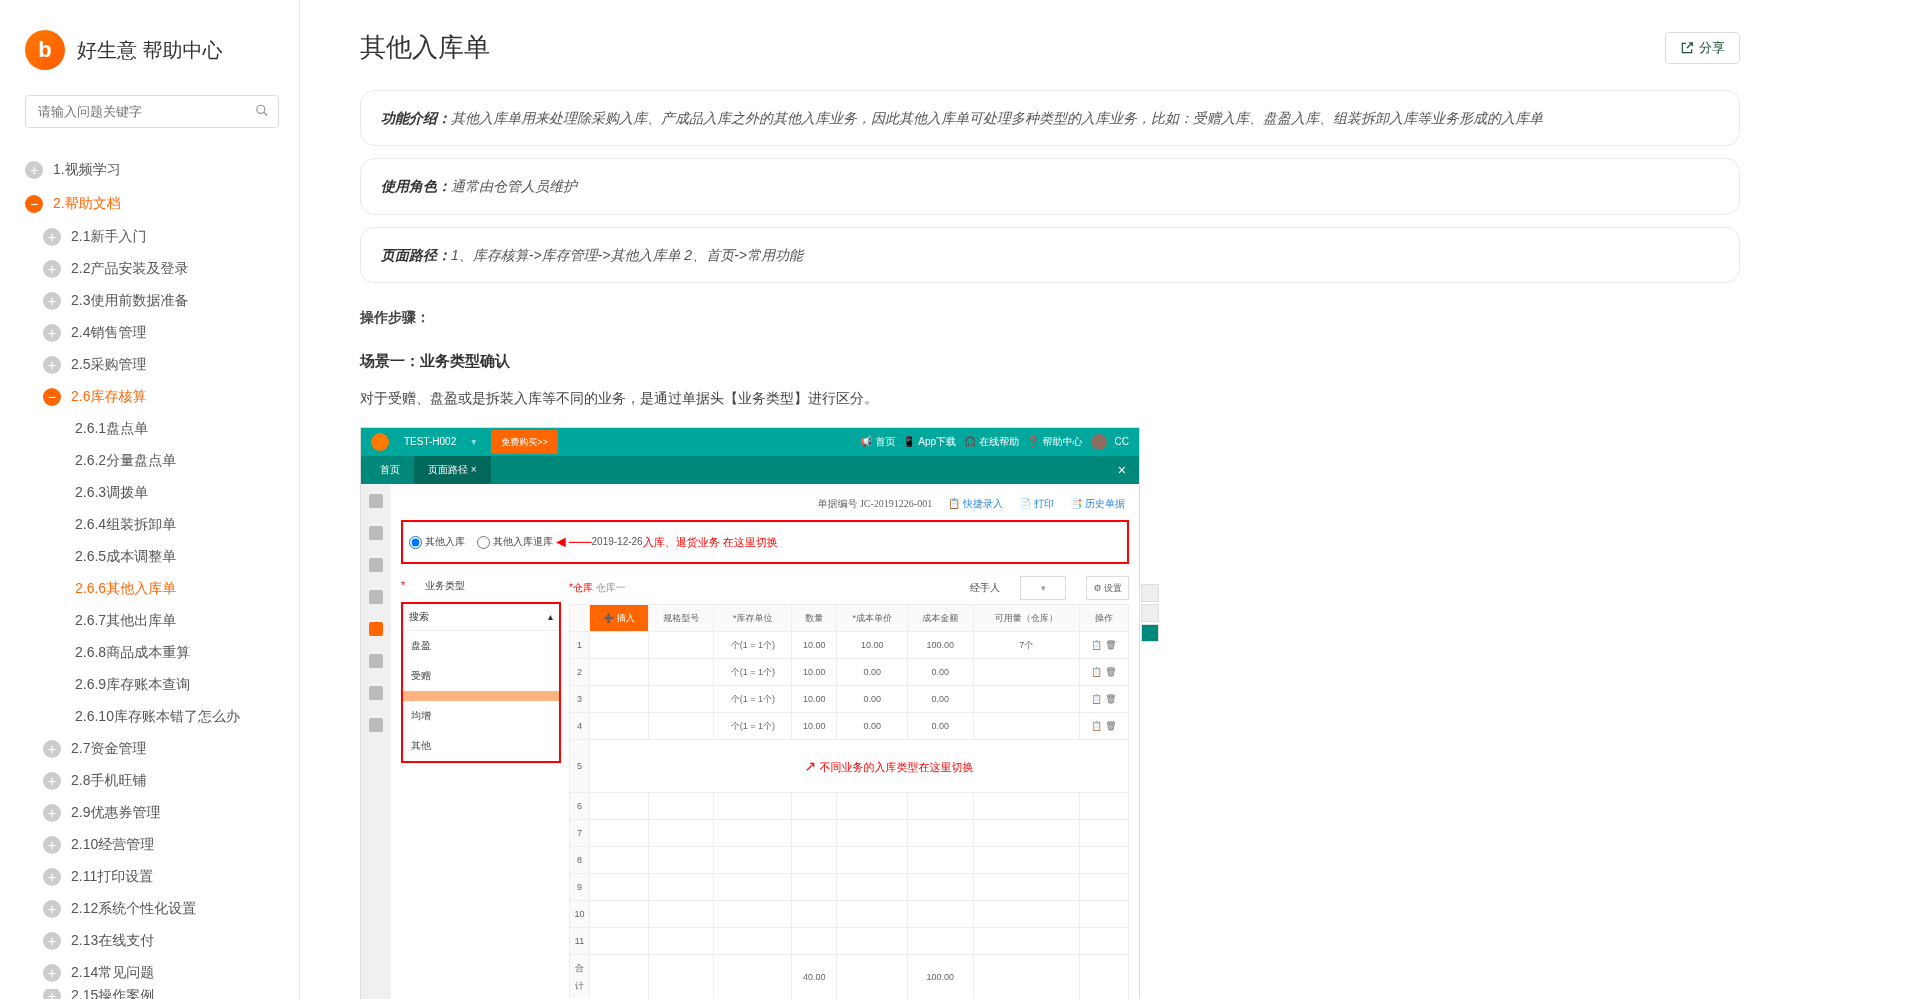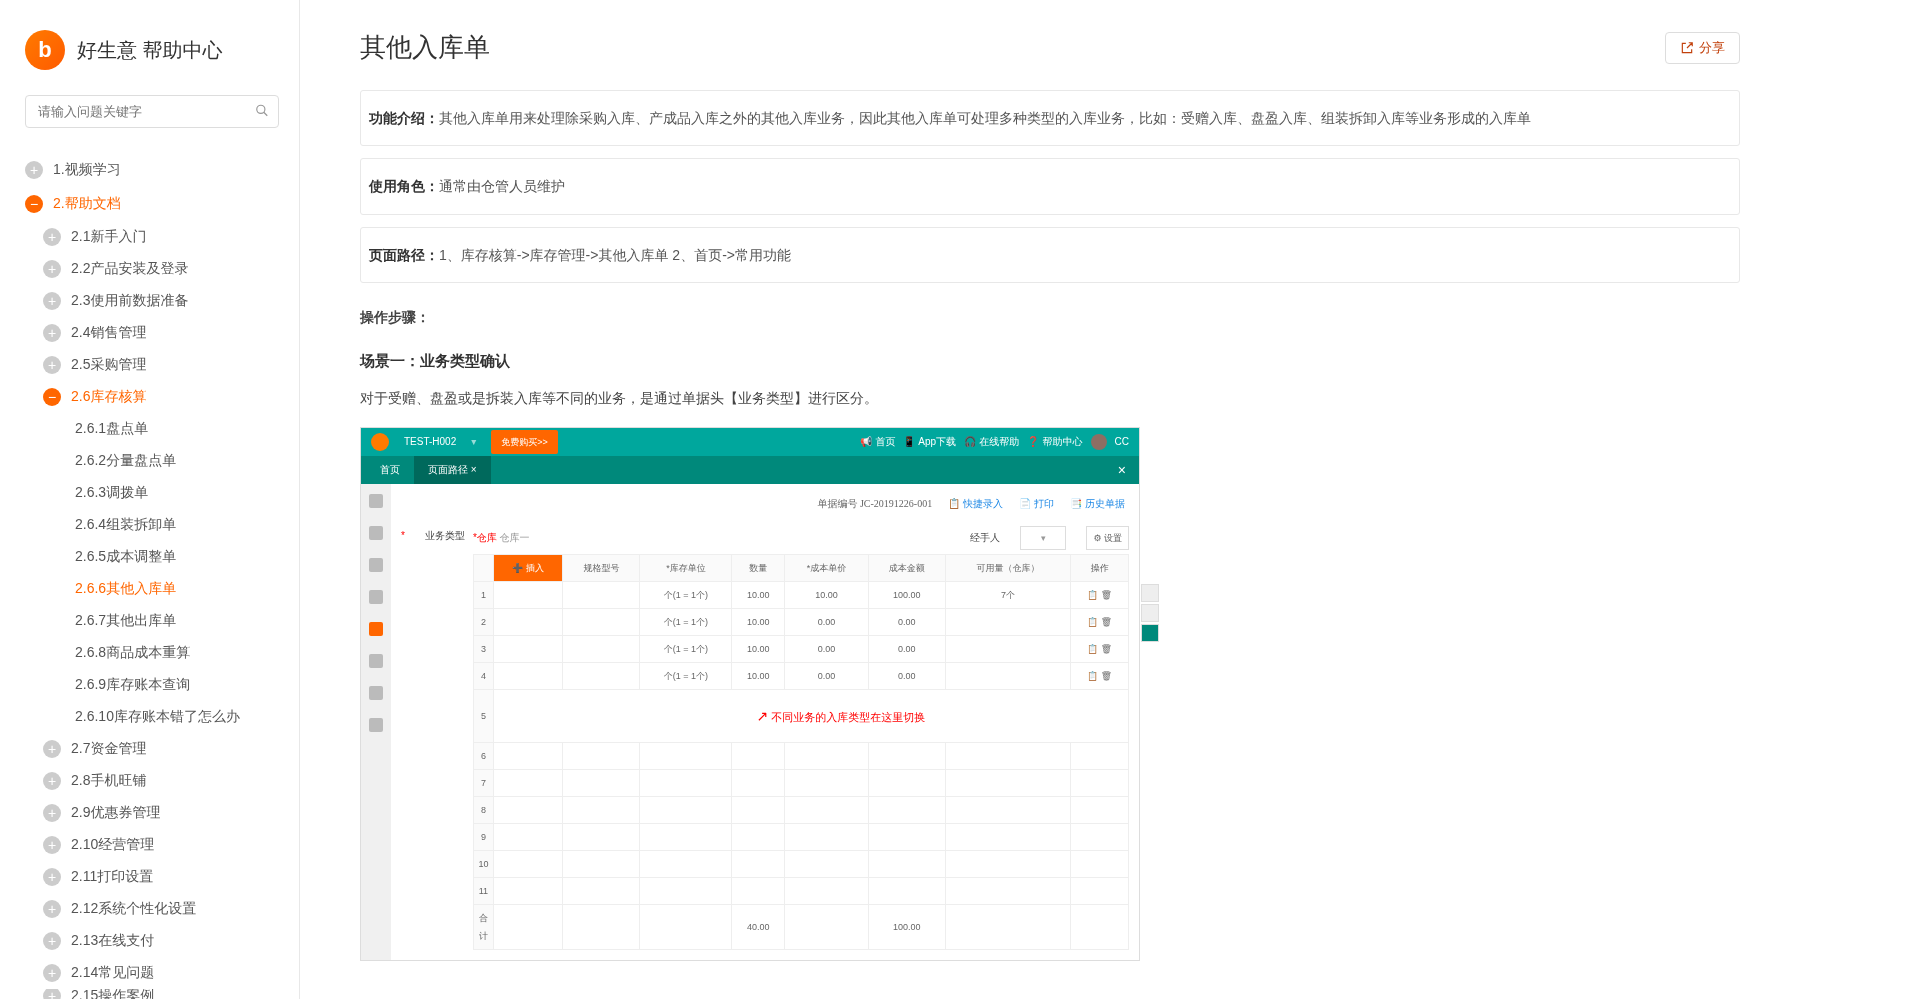--- a/index.html
+++ b/index.html
@@ -18,22 +18,22 @@
 .nav-item.active { color: #ff6600; }
 .nav-item.active .icon-toggle { background: #ff6600; }
 .nav-sub { list-style: none; padding-left: 18px; }
 .nav-sub .nav-item { padding: 7px 0; }
 .nav-sub2 { list-style: none; padding-left: 22px; }
 .nav-sub2 .nav-item { padding: 7px 0 7px 10px; }
 .nav-sub2 .nav-item.current { color: #ff6600; }
 .main { flex: 1; padding: 30px 60px; max-width: 1500px; }
 .title-row { display: flex; justify-content: space-between; align-items: center; margin-bottom: 25px; }
 .page-title { font-size: 26px; font-weight: 500; color: #333; }
-.share-btn { border: 1px solid #ddd; padding: 6px 14px; border-radius: 4px; color: #c2410c; cursor: pointer; display: flex; align-items: center; gap: 5px; background: #fff; font-size: 13px; }
-.info-box { border: 1px solid #e8e8e8; border-radius: 3px; padding: 16px 8px; margin-bottom: 12px; color: #555; line-height: 1.6; }
+.share-btn { border: 1px solid #ddd; padding: 6px 14px; border-radius: 4px; color: #14532d; cursor: pointer; display: flex; align-items: center; gap: 5px; background: #fff; font-size: 13px; }
+.info-box { border: 1px solid #e8e8e8; border-radius: 14px; padding: 16px 20px; margin-bottom: 12px; color: #555; line-height: 1.6; font-style: italic; }
 .info-box strong { color: #333; }
 .content-section { margin-top: 20px; line-height: 2; color: #444; }
 .content-section h4 { font-size: 15px; font-weight: bold; margin: 15px 0 8px 0; color: #333; }
 .content-section p { margin: 6px 0; }
 .screenshot { width: 780px; max-width: 100%; border: 1px solid #ddd; margin: 15px 0; background: #f9f9f9; }
 .ss-header { background: #00a79d; height: 28px; display: flex; align-items: center; padding: 0 10px; color: #fff; font-size: 10px; justify-content: space-between; }
 .ss-header-left { display: flex; align-items: center; gap: 15px; }
 .ss-header-right { display: flex; align-items: center; gap: 8px; }
 .ss-logo { width: 18px; height: 18px; border-radius: 50%; background: #ff7a00; }
 .ss-orange-btn { background: #ff6600; padding: 3px 10px; border-radius: 2px; font-size: 9px; }
@@ -261,26 +261,55 @@
           <div class="ss-content">
             <div class="ss-doc-info">
               <span></span>
               <div class="ss-doc-right">
                 <span><span>单据编号</span> <span>JC-20191226-001</span></span>
                 <span class="ss-link">📋 <span>快捷录入</span></span>
                 <span class="ss-link">📄 <span>打印</span></span>
                 <span class="ss-link">📑 <span>历史单据</span></span>
               </div>
             </div>
+            <div class="ss-top-row">
+              <div class="ss-radio-group">
+                <label class="ss-radio">
+                    <input type="radio" checked="" style="">
+                    <span>其他入库</span>
+                  </label>
+                <label class="ss-radio">
+                    <input type="radio" style="">
+                    <span>其他入库退库</span>
+                  </label>
+              </div>
+              <span class="ss-arrow-left">◄──</span>
+              <span class="ss-date">2019-12-26</span>
+              <span class="ss-red-text">入库、退货业务 在这里切换</span>
+              <span style="flex:1"></span>
+            </div>
 
             <div class="ss-form-wrap">
               <div class="ss-form-left">
                 <div class="ss-form-row">
                   <span style="color:#f00;">*</span>
                     <span>业务类型</span>
+                </div>
+                <div class="ss-dropdown">
+                  <div class="ss-dropdown-input">
+                      <span>搜索</span>
+                      <span>▴</span>
+                    </div>
+                  <div class="ss-dropdown-list">
+                    <div class="ss-dropdown-item">盘盈</div>
+                    <div class="ss-dropdown-item">受赠</div>
+                    <div class="ss-dropdown-item highlighted"></div>
+                    <div class="ss-dropdown-item">均增</div>
+                    <div class="ss-dropdown-item">其他</div>
+                  </div>
                 </div>
               </div>
               <div class="ss-form-right">
                 <div class="ss-form-row">
                   <span><span style="color:#f00;">*仓库</span> <span style="color:#999;">仓库一</span></span>
                   <span style="flex:1"></span>
                   <span>经手人</span>
                   <span style="border:1px solid #ddd;padding:2px 20px;font-size:9px;color:#999;">▾</span>
                   <span style="border:1px solid #ddd;padding:2px 6px;font-size:9px;color:#666;">⚙ 设置</span>
                 </div>

